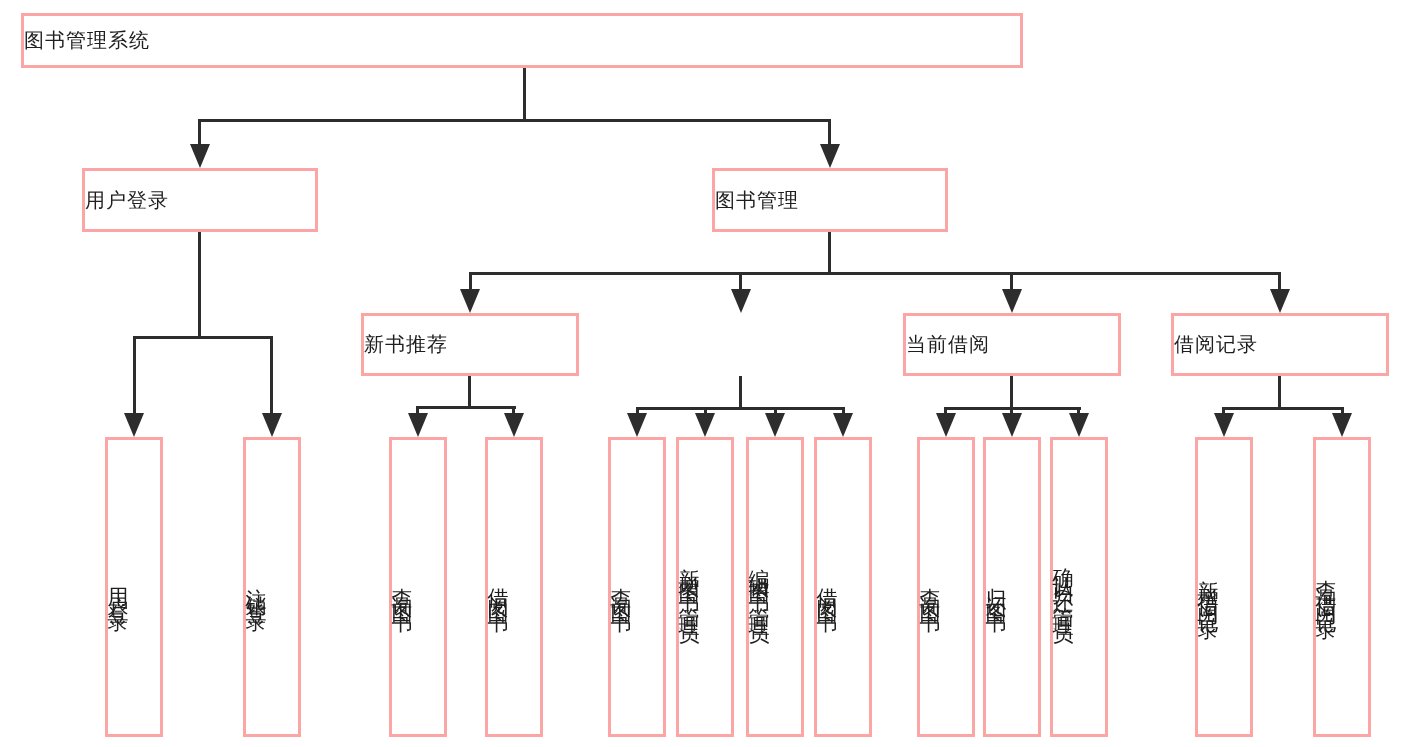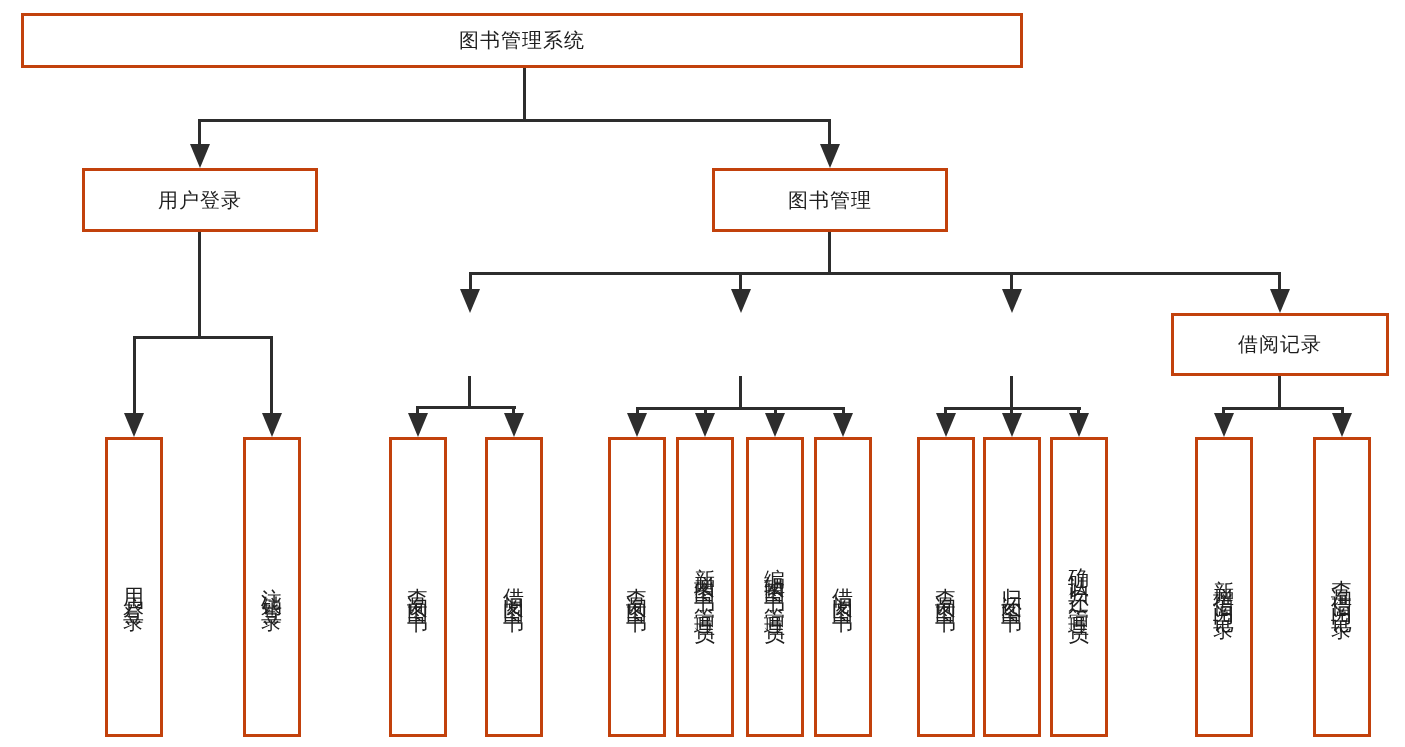--- a/index.html
+++ b/index.html
@@ -1,22 +1,22 @@
 <!DOCTYPE html>
 <html><head>
 <meta charset="utf-8">
 <style>
   html,body{margin:0;padding:0;background:#ffffff;}
   .canvas{
     position:relative;width:1405px;height:747px;background:#ffffff;
     font-family:"Liberation Sans",sans-serif;overflow:hidden;
   }
   .box{
-    position:absolute;box-sizing:border-box;border:3px solid #c2410c;background:#ffffff;
-    display:flex;align-items:center;justify-content:center;
+    position:absolute;box-sizing:border-box;border:3px solid #fca5a5;background:#ffffff;
+    display:flex;align-items:center;justify-content:flex-start;
     color:#1e1e1e;font-size:20px;letter-spacing:1px;
   }
   .root{left:21px;top:13px;width:1002px;height:55px;}
   .lvl2{top:168px;width:236px;height:64px;}
   .mid{top:313px;width:218px;height:63px;}
   .leaf{top:437px;width:58px;height:300px;}
   .vtext{
     writing-mode:vertical-rl;text-orientation:mixed;
     font-size:21px;letter-spacing:8px;line-height:1;
   }
@@ -42,20 +42,26 @@
     <span>图书管理系统</span>
   </div>
 
   <div class="box lvl2" style="left:82px;">
     <span>用户登录</span>
   </div>
   <div class="box lvl2" style="left:712px;">
     <span>图书管理</span>
   </div>
 
+  <div class="box mid" style="left:361px;">
+    <span>新书推荐</span>
+  </div>
+  <div class="box mid" style="left:903px;">
+    <span>当前借阅</span>
+  </div>
   <div class="box mid" style="left:1171px;">
     <span>借阅记录</span>
   </div>
 
   <div class="box leaf" style="left:105px;">
     <span class="vtext">用户登录</span>
   </div>
   <div class="box leaf" style="left:243px;">
     <span class="vtext">注销登录</span>
   </div>

